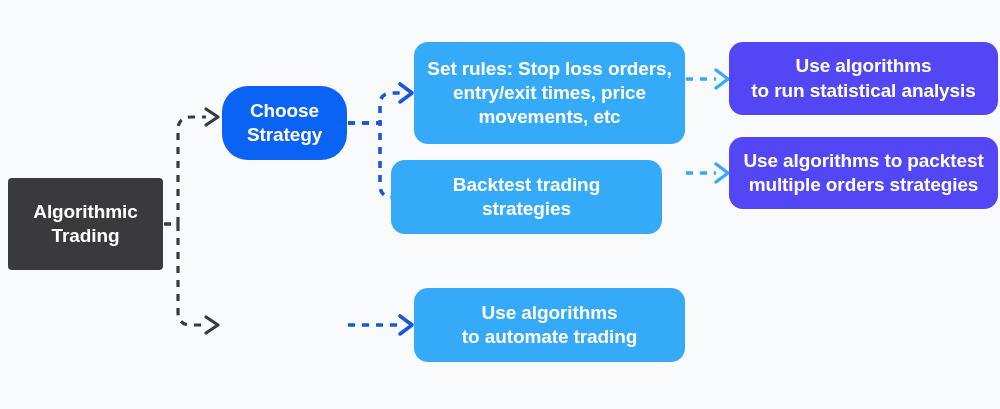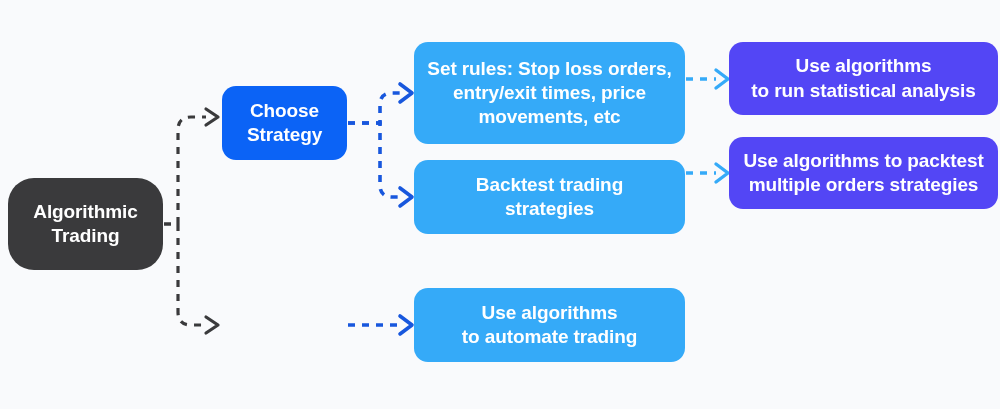--- a/index.html
+++ b/index.html
@@ -35,21 +35,21 @@
     box-sizing: border-box;
     color: #ffffff;
     font-weight: bold;
     line-height: 1.28;
     letter-spacing: -0.1px;
     border-radius: 14px;
     padding: 4px 8px;
   }
   .node-root {
     background: #3a3a3c;
-    border-radius: 26px;
+    border-radius: 4px;
     font-size: 19px;
   }
   .node-stage {
     background: #0b63f6;
     font-size: 19px;
   }
   .node-detail {
     background: #35aaf8;
     font-size: 19px;
   }
@@ -89,33 +89,33 @@
 
     <path d="M 686 173 L 716 173" fill="none" stroke="#35aaf8" stroke-width="3.4" stroke-dasharray="7 7" stroke-linecap="butt"></path>
     <path d="M 716 164 L 728 173 L 716 182" fill="none" stroke="#35aaf8" stroke-width="3.4" stroke-linecap="round" stroke-linejoin="round"></path>
   </svg>
 
   <div class="node node-root" style="left:8px; top:178px; width:155px; height:92px;">
     <span class="node-label">Algorithmic
 Trading</span>
   </div>
 
-  <div class="node node-stage" style="left:222px; top:86px; width:125px; height:74px;">
+  <div class="node node-stage" style="left:222px; top:86px; width:125px; height:74px;border-radius:26px;">
     <span class="node-label">Choose
 Strategy</span>
   </div>
 
 
   <div class="node node-detail" style="left:414px; top:42px; width:271px; height:102px;">
     <span class="node-label">Set rules: Stop loss orders,
 entry/exit times, price
 movements, etc</span>
   </div>
 
-  <div class="node node-detail" style="left:414px; top:160px; width:271px; height:74px;">
+  <div class="node node-detail" style="left:391px; top:160px; width:271px; height:74px;">
     <span class="node-label">Backtest trading
 strategies</span>
   </div>
 
   <div class="node node-detail" style="left:414px; top:288px; width:271px; height:74px;">
     <span class="node-label">Use algorithms
 to automate trading</span>
   </div>
 
   <div class="node node-outcome" style="left:729px; top:42px; width:269px; height:73px;">

